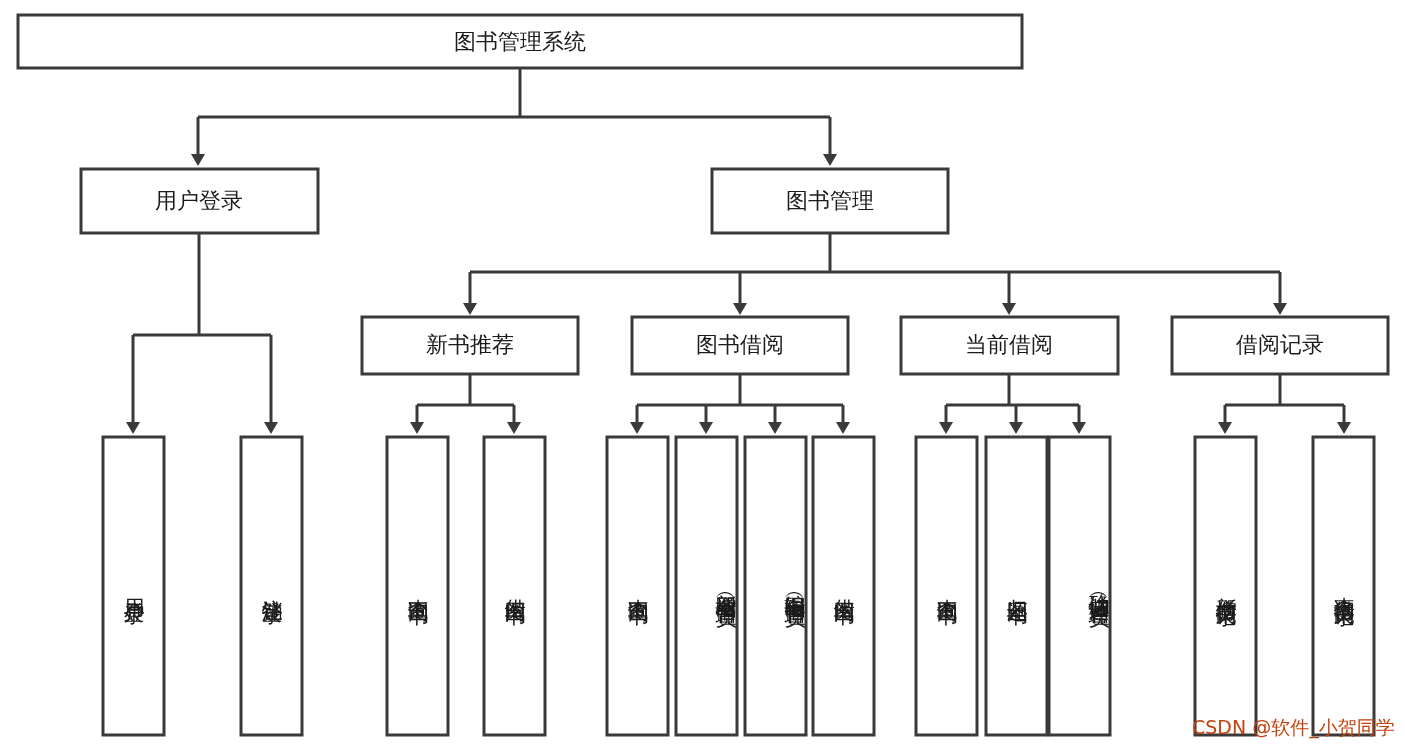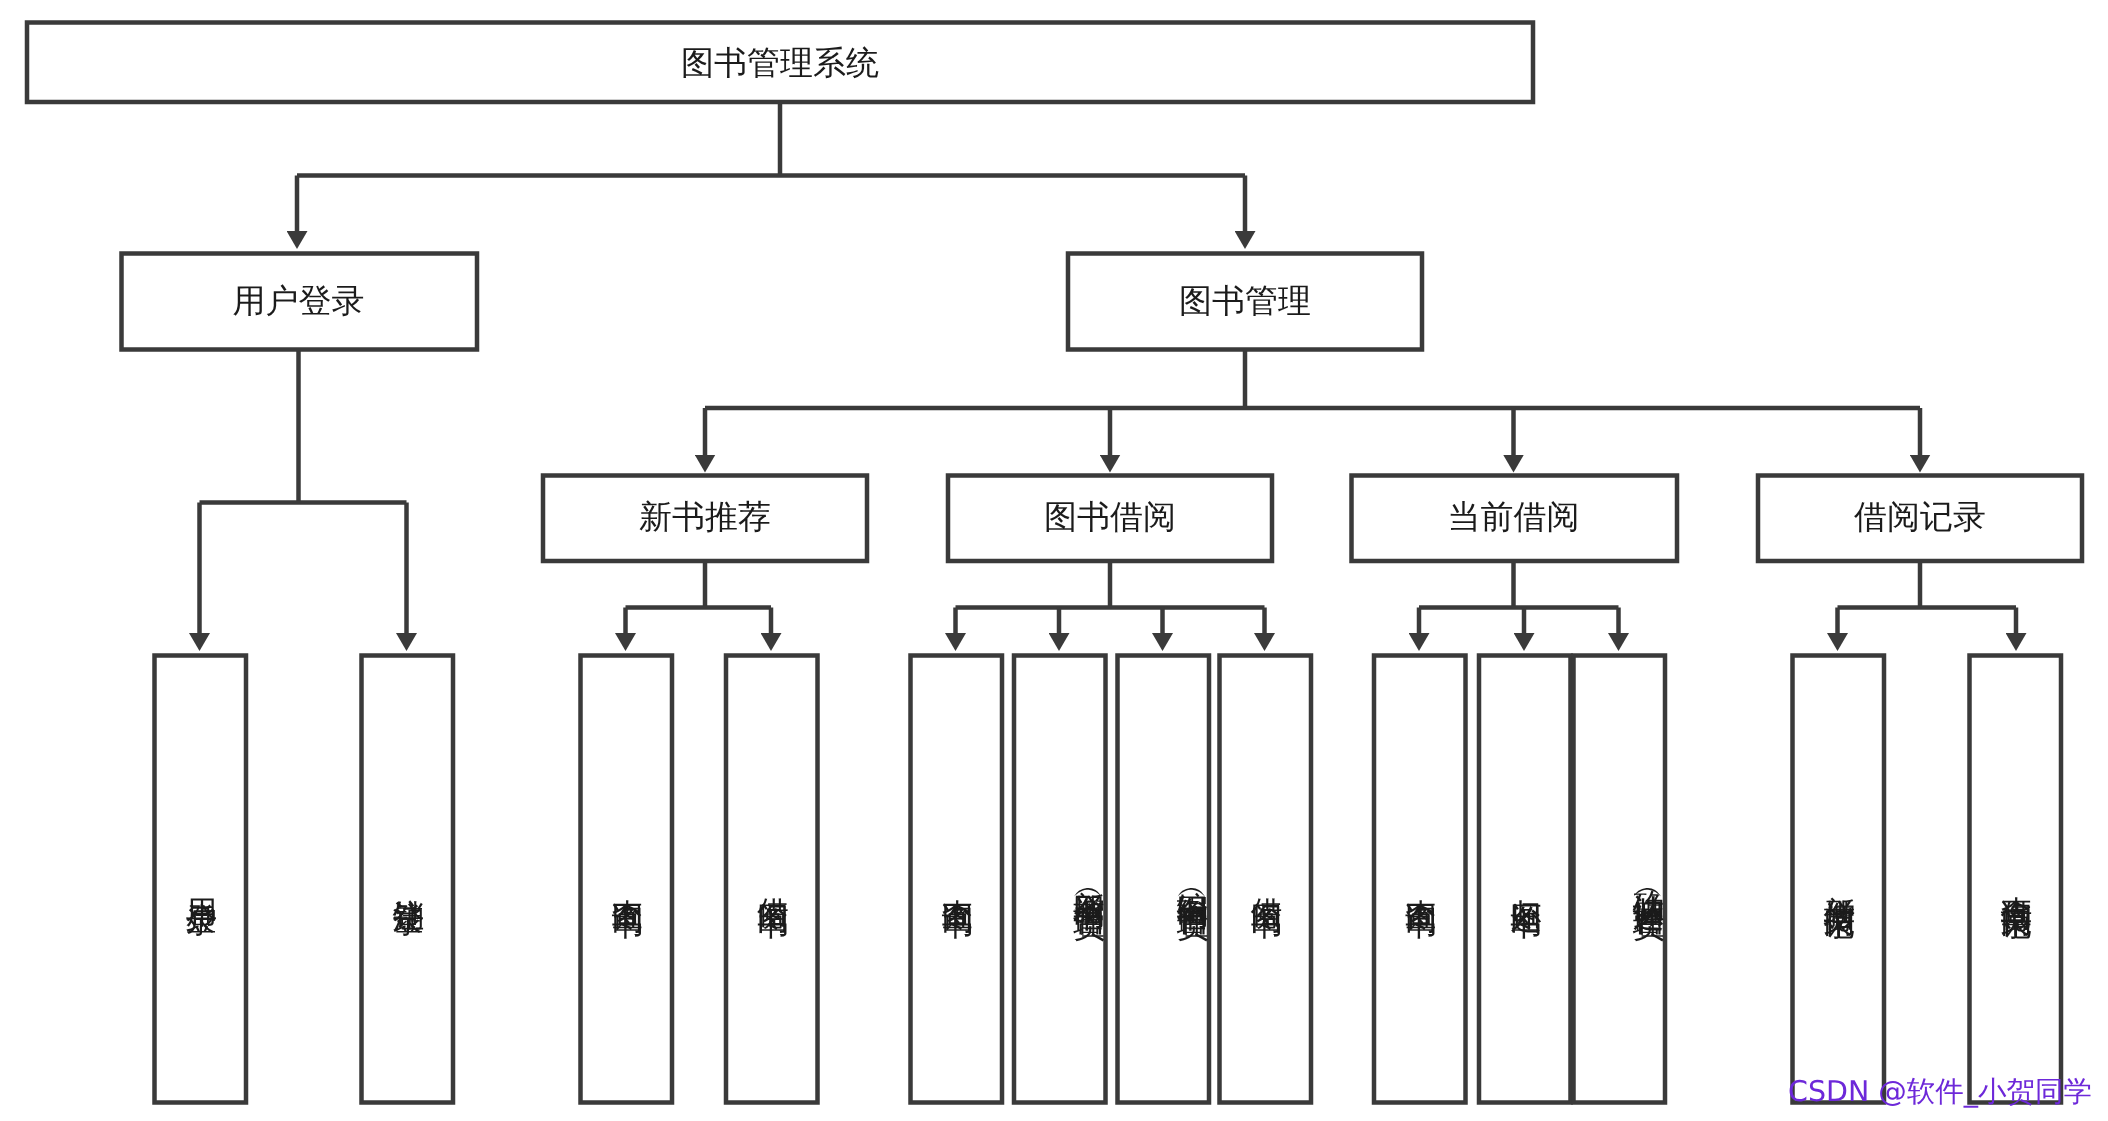--- a/index.html
+++ b/index.html
@@ -61,21 +61,21 @@
     align-items: center;
     justify-content: center;
     text-align: center;
     white-space: nowrap;
     pointer-events: none;
   }
   .watermark {
     position: absolute;
     font-family: "DejaVu Sans", "Liberation Sans", sans-serif;
     font-size: 19px;
-    color: #6d28d9;
+    color: #c2410c;
     white-space: nowrap;
   }
 </style>
 </head>
 <body>
 
 <div id="diagram-root">
 
   <svg id="tree-svg" viewBox="0 0 1405 747">
     <defs>

